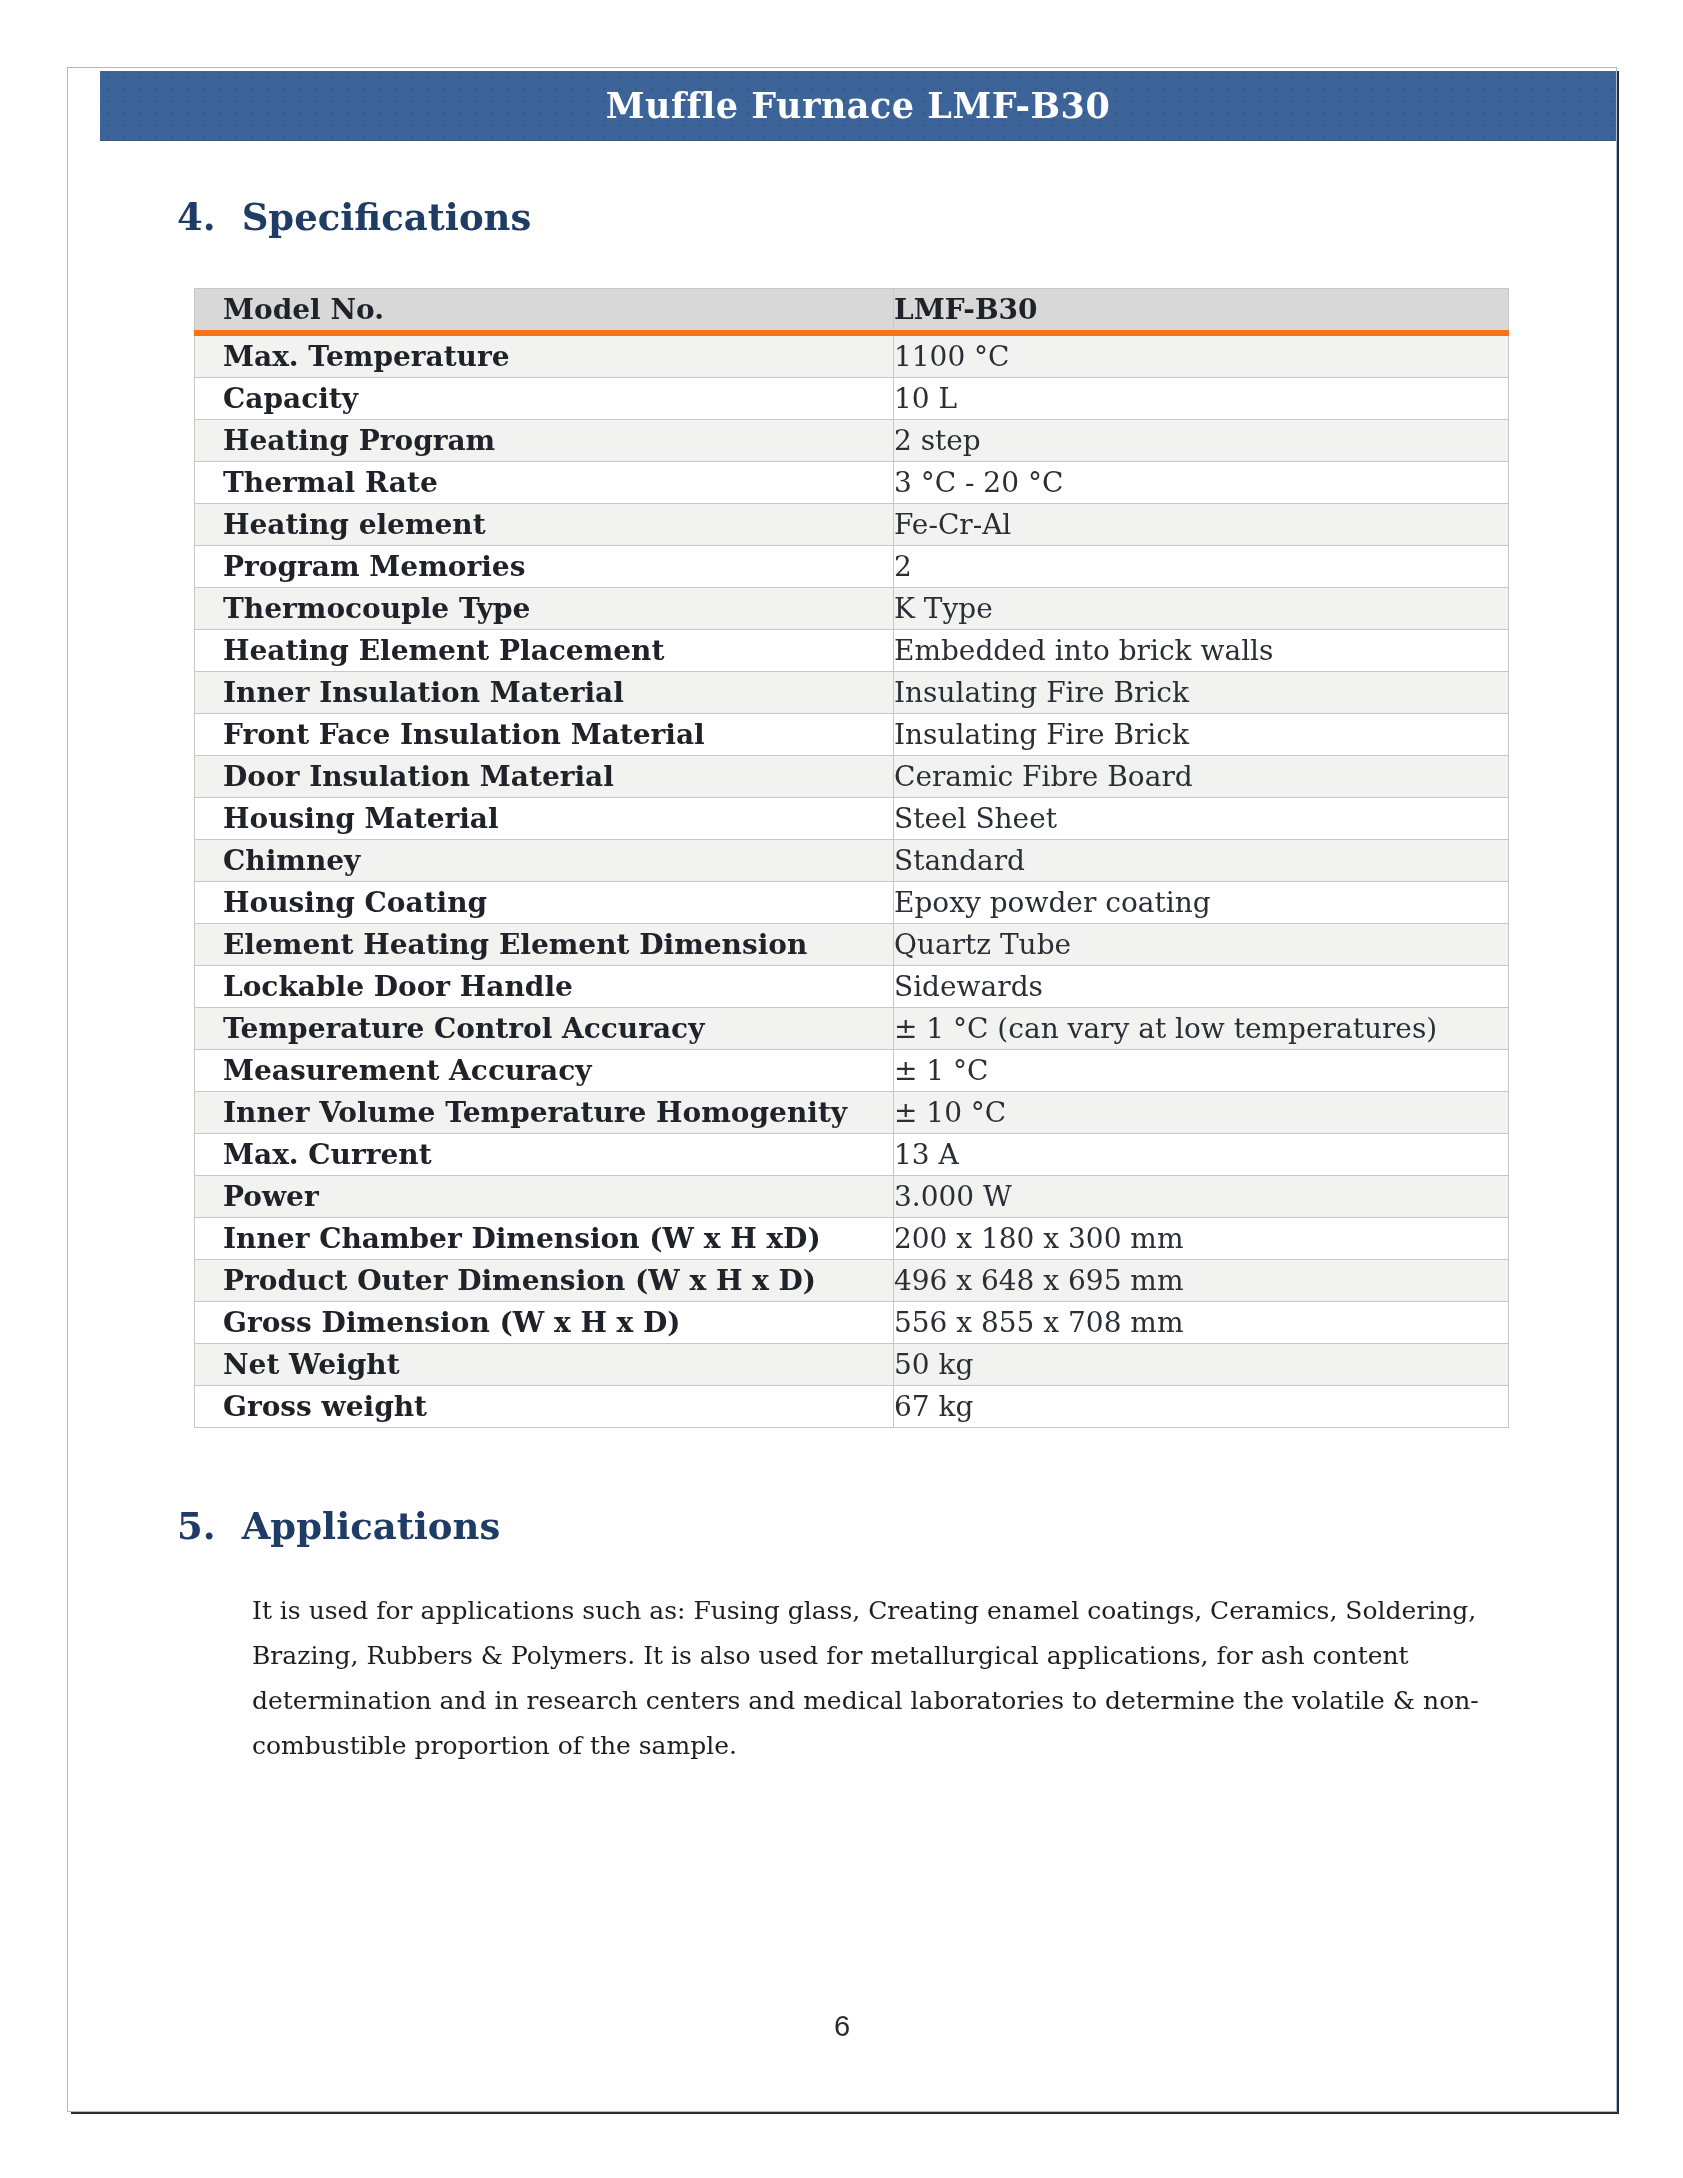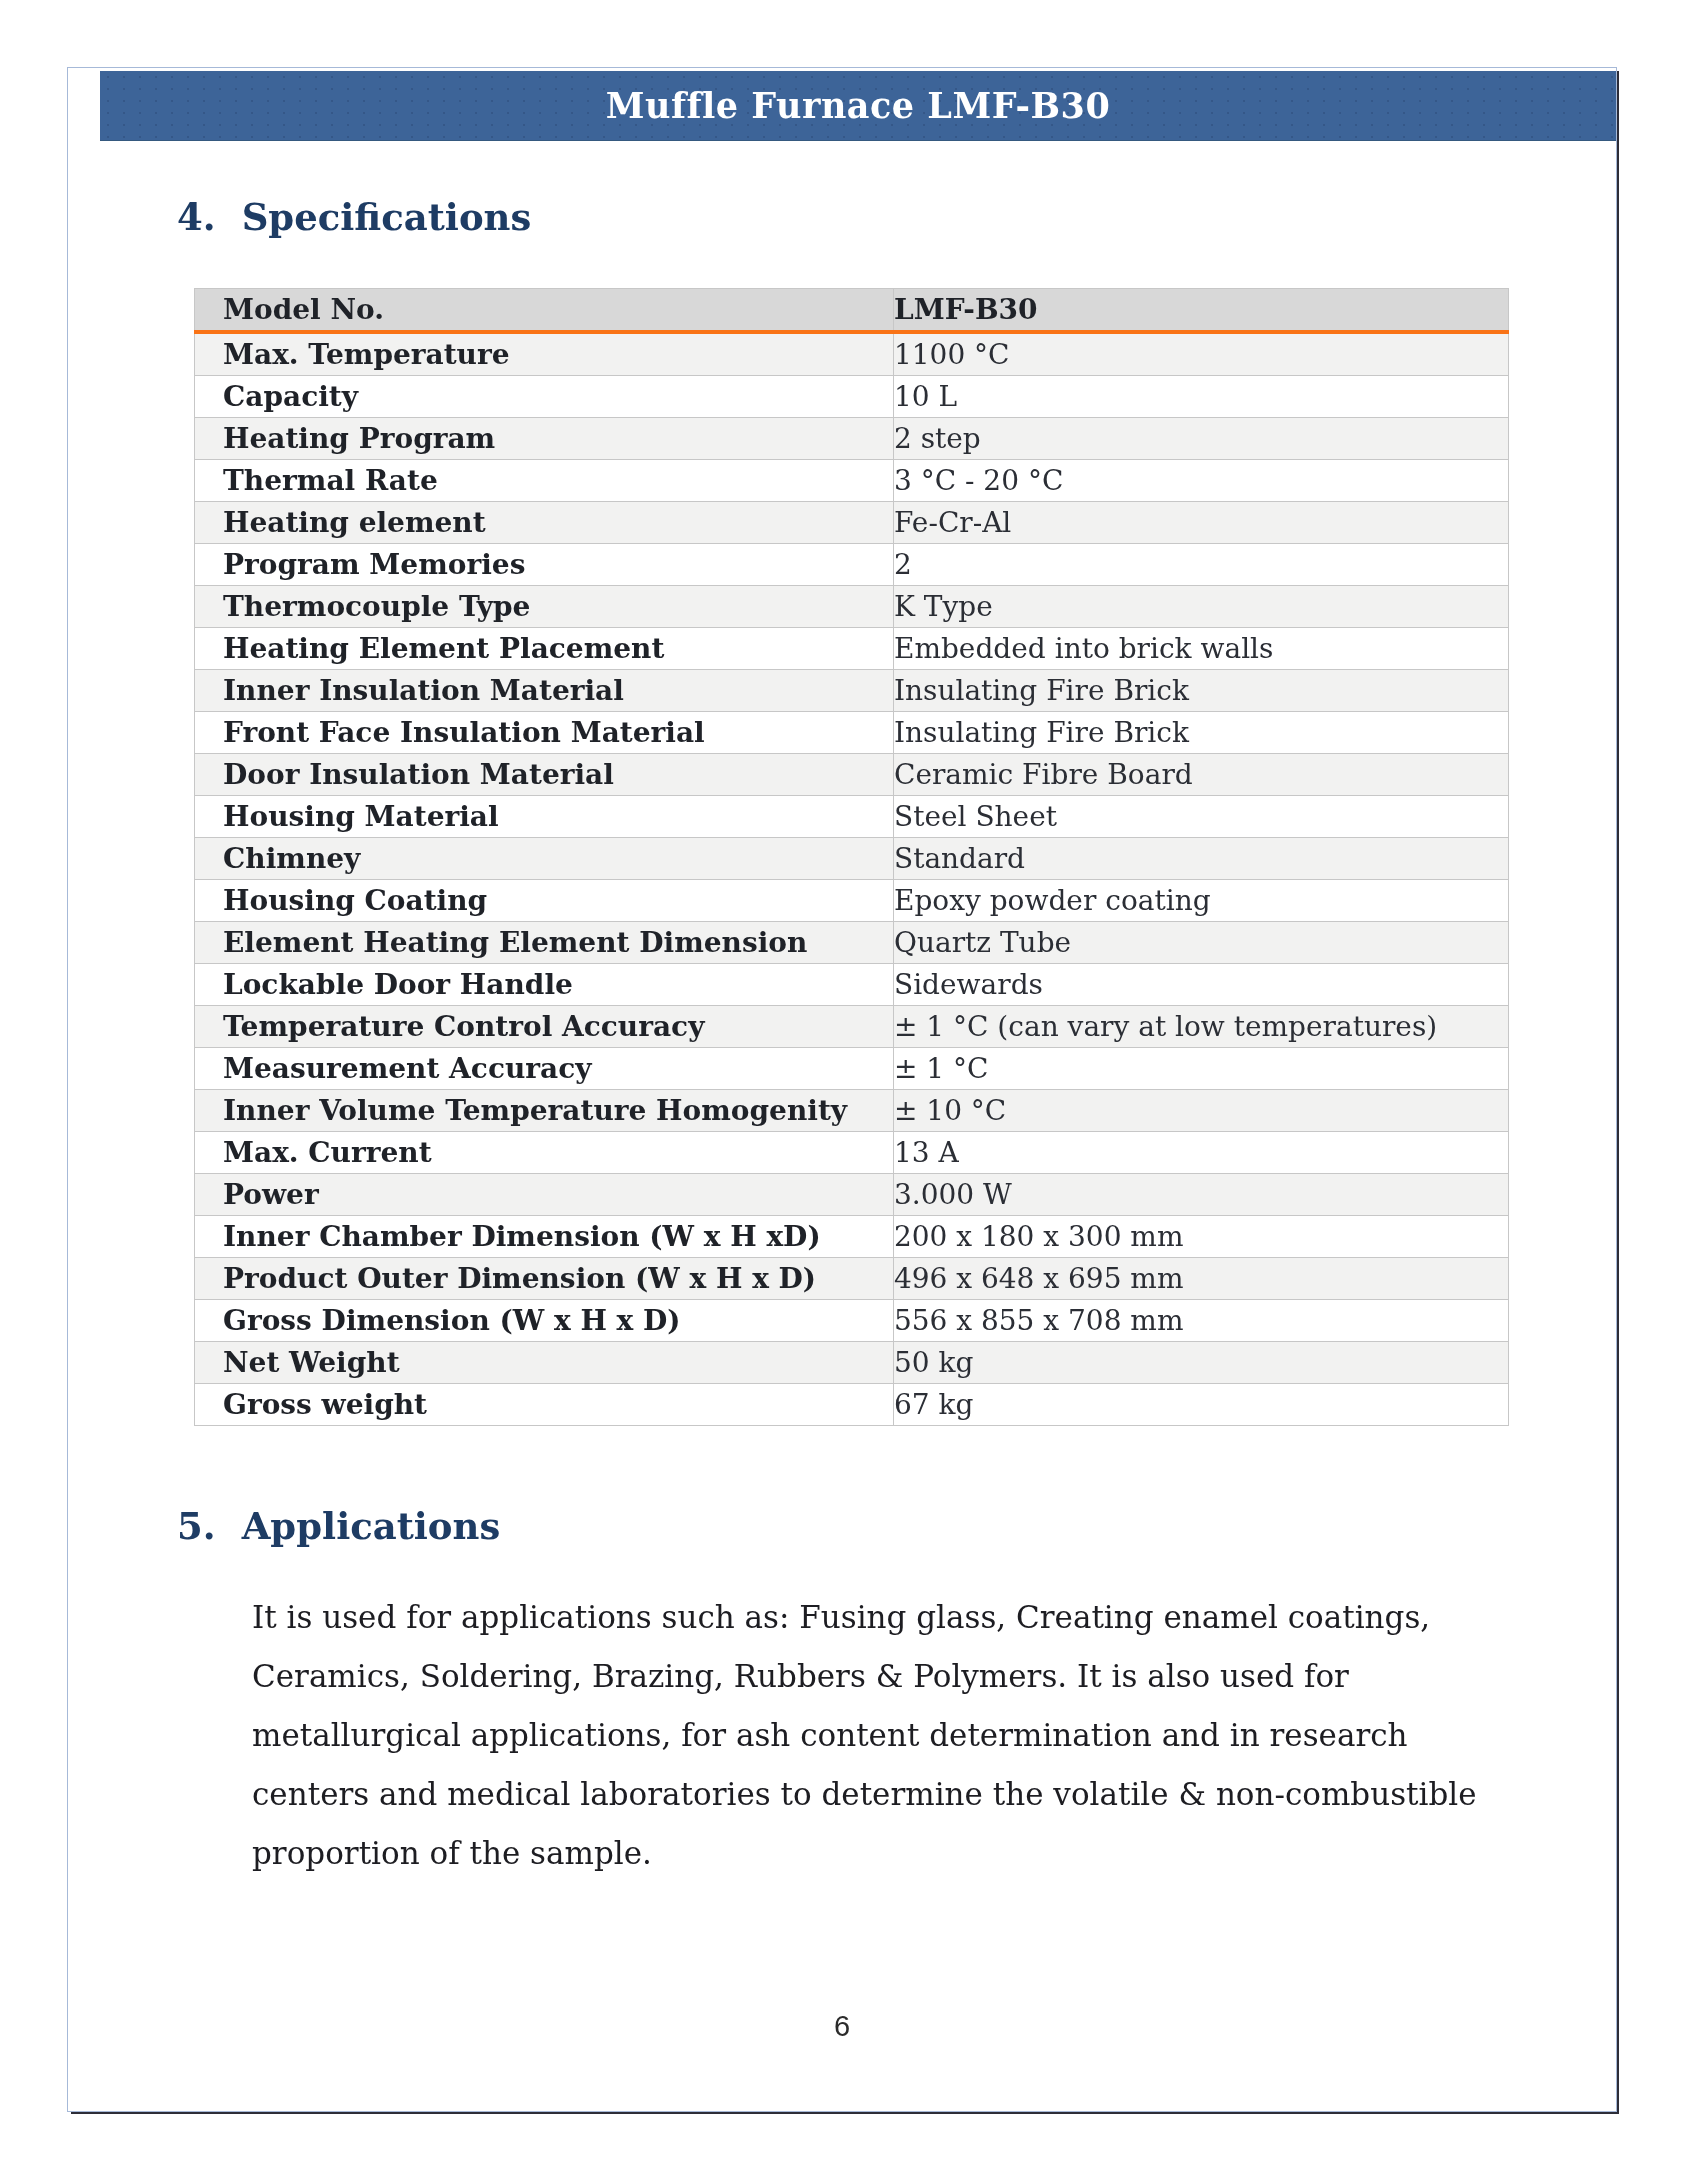--- a/index.html
+++ b/index.html
@@ -75,40 +75,40 @@
     height: 41px;
     padding: 0;
     border: 1px solid #c7c7c7;
     vertical-align: middle;
     overflow: hidden;
     white-space: nowrap;
   }
   .spec-table tr:nth-child(even) { background: #f2f2f1; }
   .spec-table tr:nth-child(odd)  { background: #ffffff; }
   .spec-table tr.row-header { background: #d8d8d8; }
-  .spec-table tr.row-header td { border-bottom: 4px solid #f97316; }
+  .spec-table tr.row-header td { border-bottom: 6px solid #f97316; }
   .spec-table .cell-label {
     width: 52.2%;
     font-weight: bold;
     color: #1f2228;
     padding-left: 28px;
   }
   .spec-table .cell-value {
     width: 47.8%;
     text-align: left;
   }
   .spec-table tr.row-header .cell-value { font-weight: bold; color: #1f2228; }
 
   .app-paragraph {
     position: absolute;
     top: 1520px;
     left: 184px;
     width: 1272px;
-    font-size: 31px;
-    line-height: 59px;
+    font-size: 25px;
+    line-height: 45px;
     color: #1d1d22;
   }
   .page-number {
     position: absolute;
     top: 1942px;
     left: 0;
     right: 0;
     text-align: center;
     font-family: "Liberation Sans", "DejaVu Sans", sans-serif;
     font-size: 29px;

